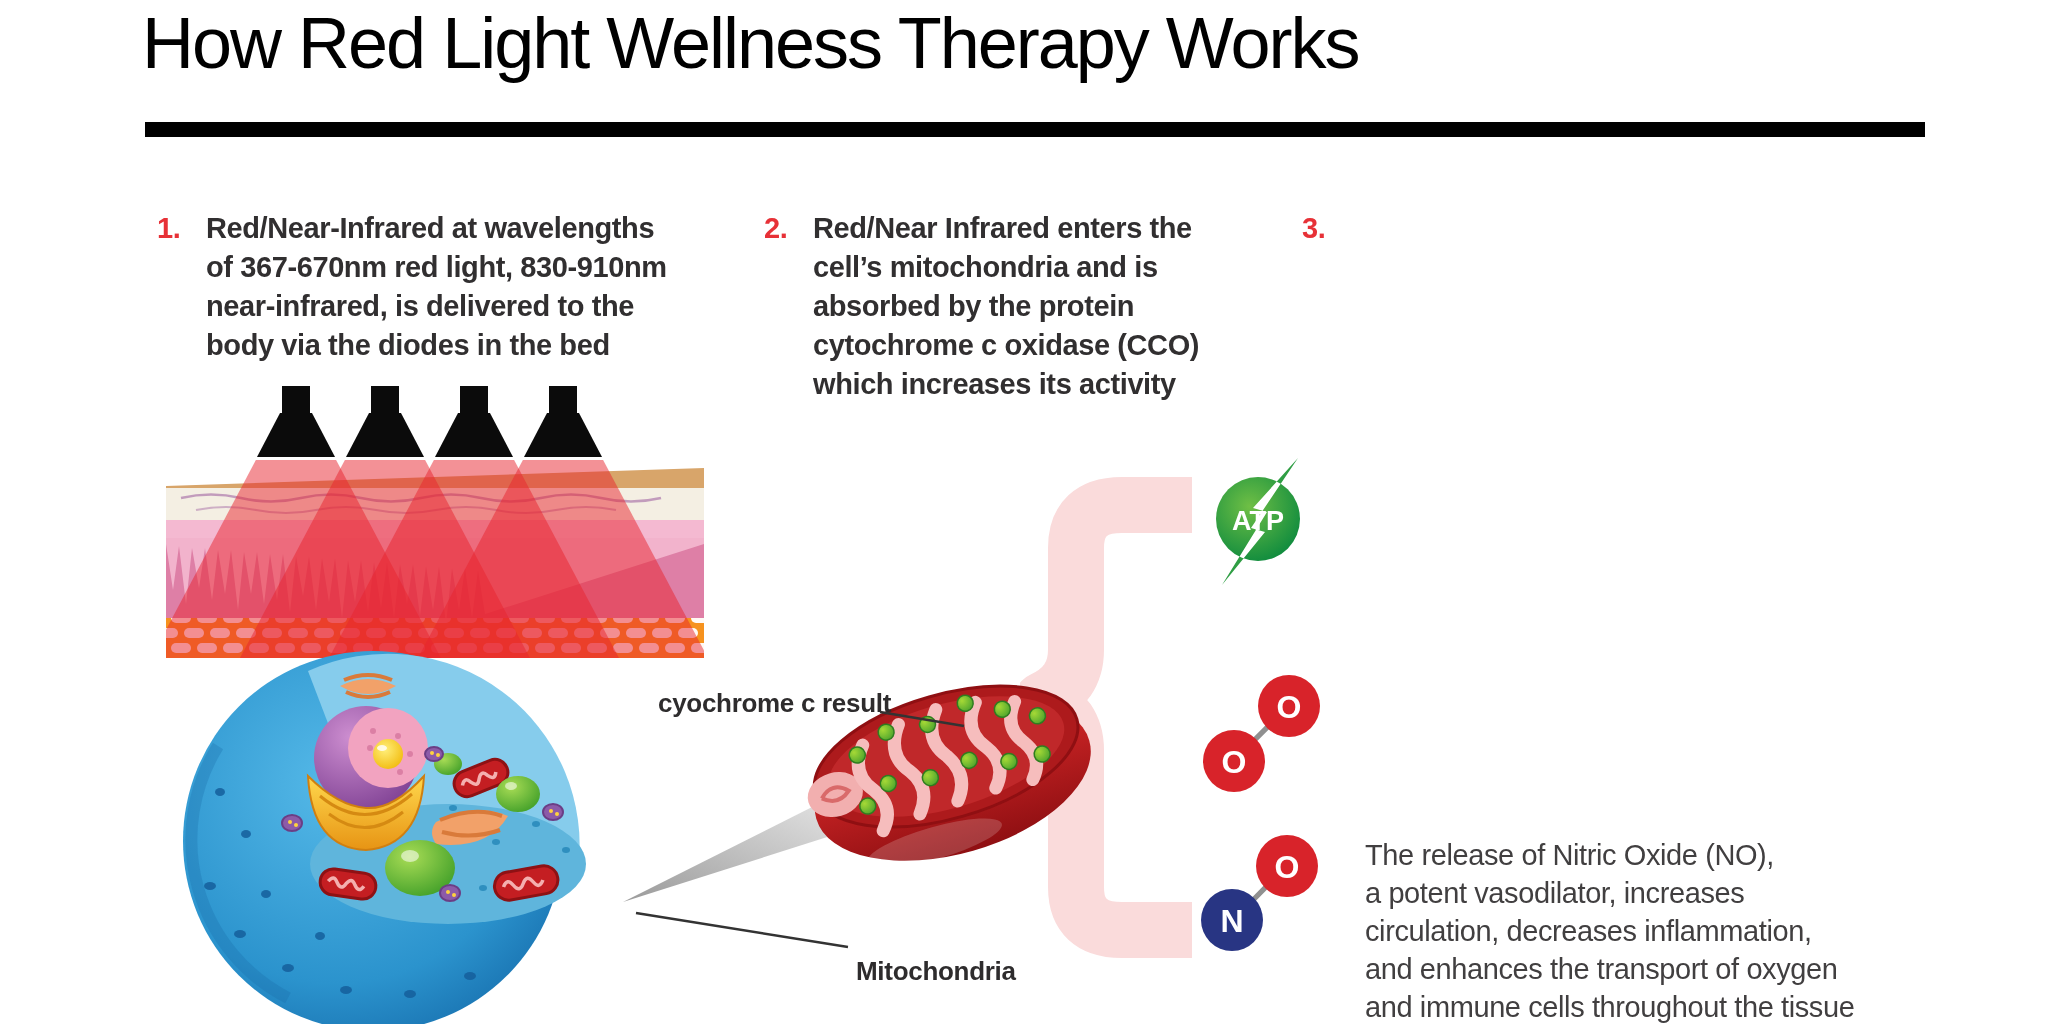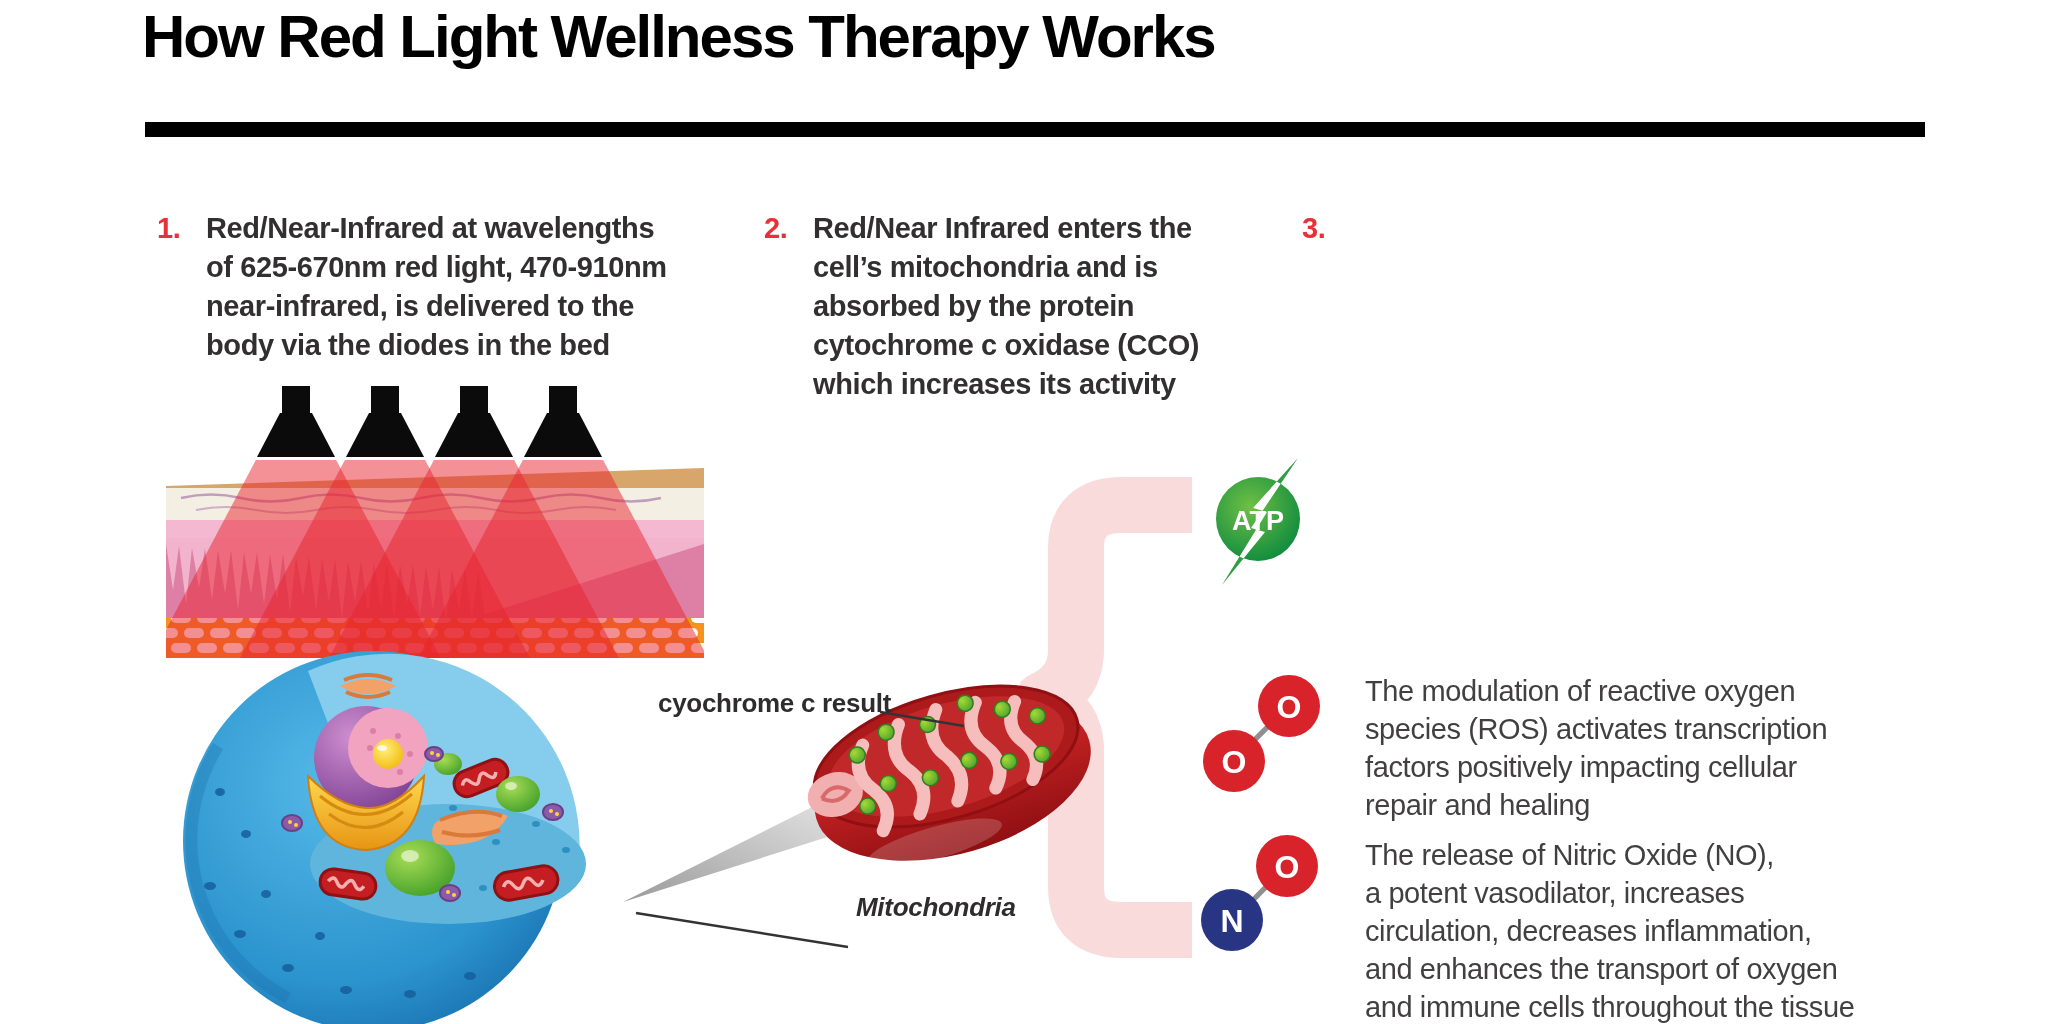--- a/index.html
+++ b/index.html
@@ -1,54 +1,54 @@
 <!DOCTYPE html>
 <html><head>
 <meta charset="utf-8">
 <style>
   html,body{margin:0;padding:0;background:#ffffff;}
   #canvas{position:relative;width:2048px;height:1024px;background:#ffffff;overflow:hidden;
           font-family:"Liberation Sans",sans-serif;}
   .abs{position:absolute;}
   
-  .title{left:142px;top:2px;width:1800px;font-size:60px;font-weight:700;color:#000;
+  .title{left:142px;top:2px;width:1800px;font-size:72px;font-weight:400;color:#000;
          letter-spacing:-2px;white-space:nowrap;}
   .title-rule{left:145px;top:122px;width:1780px;height:15px;background:#000;}
   
   .step{padding-left:49px;font-size:29px;line-height:39px;font-weight:700;color:#312f30;
         letter-spacing:-0.4px;}
   .step-num{position:absolute;left:0;top:0;color:#e73137;}
   .step-text{white-space:pre-line;}
   #step1{left:157px;top:209px;width:470px;}
   #step2{left:764px;top:209px;width:420px;}
   #step3{left:1302px;top:209px;width:580px;}
   
   .mol-text{font-size:29px;line-height:38px;font-weight:400;color:#413f40;
             letter-spacing:-0.4px;white-space:pre-line;}
   #atp-text{left:1365px;top:460px;width:580px;}
   #ros-text{left:1365px;top:672px;width:580px;}
   #no-text{left:1365px;top:836px;width:620px;}
   
   .callout{font-size:26px;font-weight:700;color:#2e2c2d;letter-spacing:-0.3px;white-space:nowrap;}
   #cco-label{left:658px;top:688px;}
-  #mito-label{left:856px;top:892px;font-style:italic;}
+  #mito-label{left:856px;top:956px;}
   svg{display:block;}
 </style>
 </head>
 <body>
 
 <div id="canvas">
 
   <div class="abs title">How Red Light Wellness Therapy Works</div>
   <div class="abs title-rule"></div>
 
   <div class="abs step" id="step1">
     <span class="step-num">1.</span>
     <span class="step-text">Red/Near-Infrared at wavelengths
-of 625-670nm red light, 470-910nm
+of 367-670nm red light, 830-910nm
 near-infrared, is delivered to the
 body via the diodes in the bed</span>
   </div>
 
   <div class="abs step" id="step2">
     <span class="step-num">2.</span>
     <span class="step-text">Red/Near Infrared enters the
 cell’s mitochondria and is
 absorbed by the protein
 cytochrome c oxidase (CCO)
@@ -337,23 +337,19 @@
 
   <svg class="abs" style="left:1190px;top:818px" width="140" height="140" viewBox="0 0 140 140">
     <line x1="99" y1="45" x2="46" y2="99" stroke="#909090" stroke-width="4.5"></line>
     <line x1="94" y1="51" x2="41" y2="105" stroke="#909090" stroke-width="4.5"></line>
     <circle cx="97" cy="48" r="31" fill="#d8232a"></circle>
     <circle cx="42" cy="102" r="31" fill="#283583"></circle>
     <text x="97" y="49" text-anchor="middle" dominant-baseline="central" font-family="Liberation Sans, sans-serif" font-size="32" font-weight="700" fill="#ffffff">O</text>
     <text x="42" y="103" text-anchor="middle" dominant-baseline="central" font-family="Liberation Sans, sans-serif" font-size="32" font-weight="700" fill="#ffffff">N</text>
   </svg>
 
-  <div class="abs mol-text" id="ros-text">The modulation of reactive oxygen
-species (ROS) activates transcription
-factors positively impacting cellular
-repair and healing</div>
   <div class="abs mol-text" id="no-text">The release of Nitric Oxide (NO),
 a potent vasodilator, increases
 circulation, decreases inflammation,
 and enhances the transport of oxygen
 and immune cells throughout the tissue</div>
 
 </div>
 
 </body></html>

